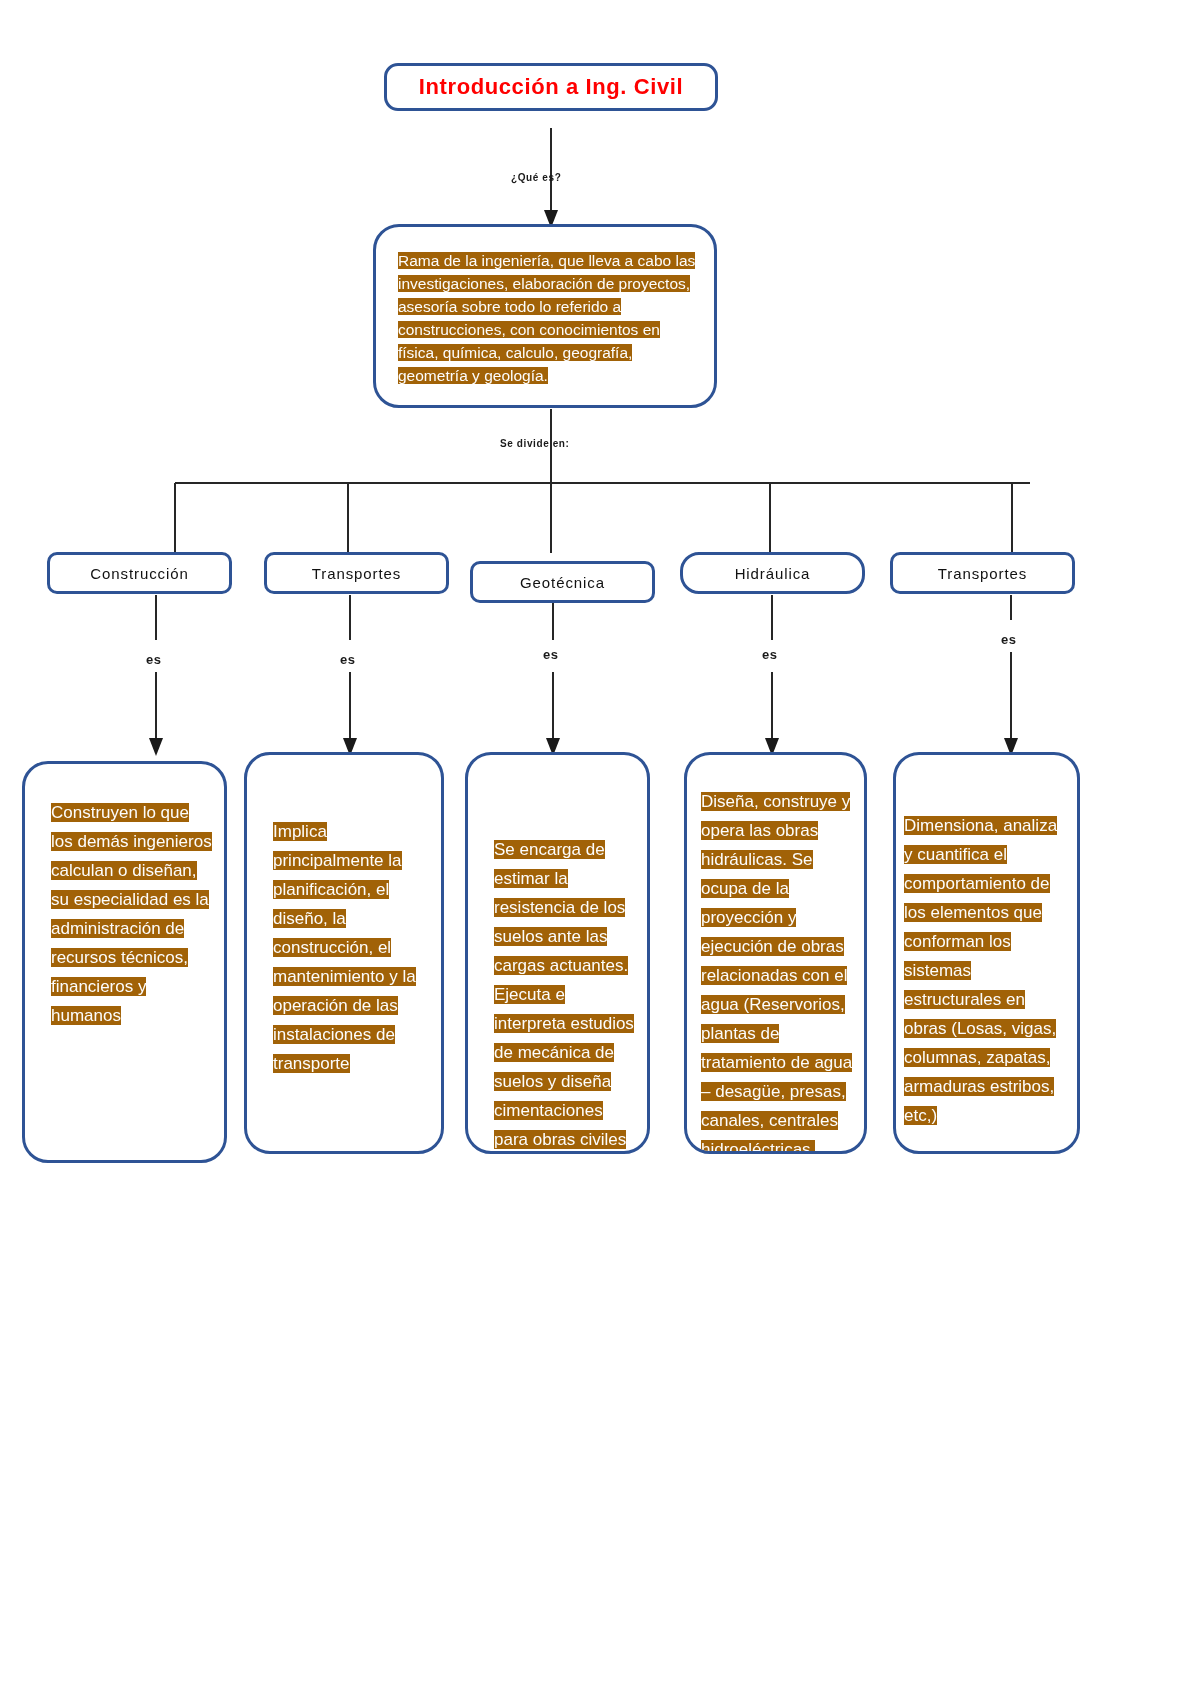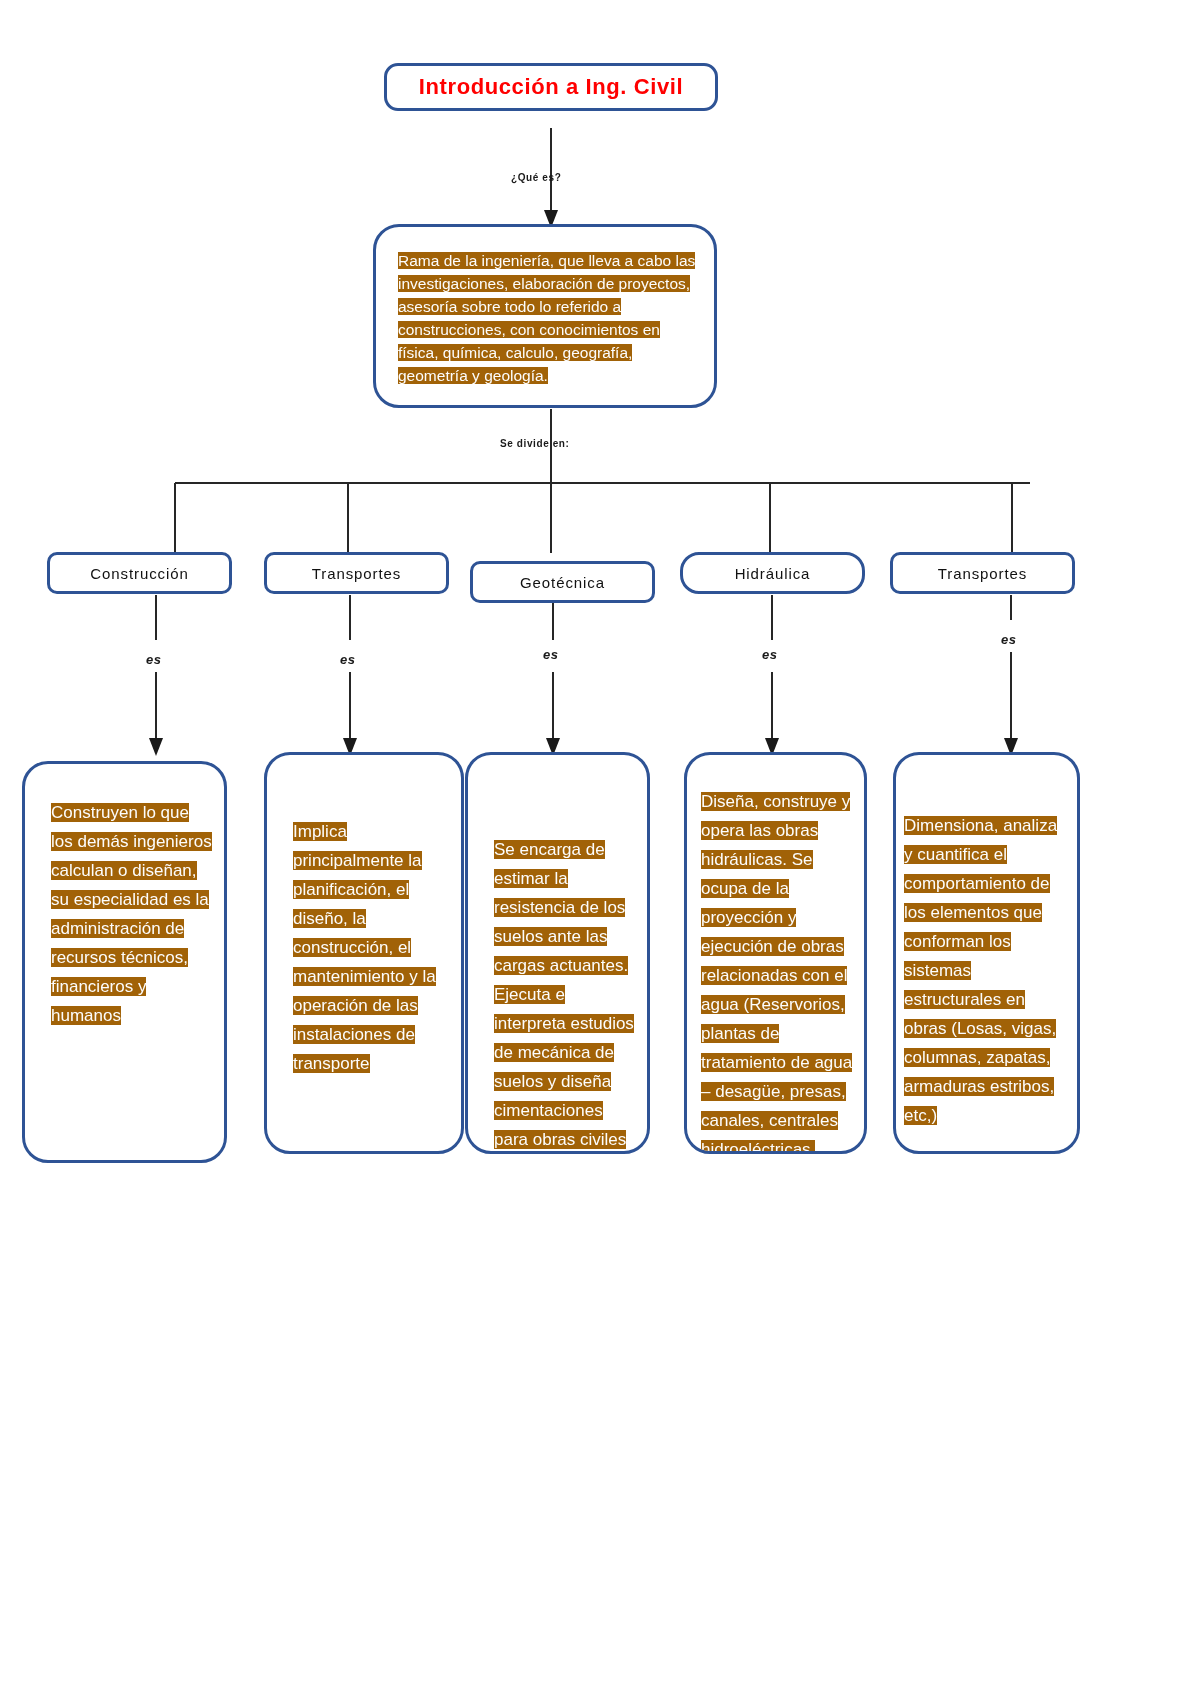--- a/index.html
+++ b/index.html
@@ -84,21 +84,20 @@
     font-size: 10px;
     font-weight: bold;
     color: #1A1A1A;
     letter-spacing: 0.6px;
     white-space: nowrap;
   }
   .edge-caption.small {
     font-weight: bold;
     font-size: 13px;
     letter-spacing: 0.5px;
-    font-style: italic;
   }
 
   
   .cat-node {
     top: 552px;
     height: 42px;
     border-radius: 10px;
     display: flex;
     align-items: center;
     justify-content: center;
@@ -198,21 +197,21 @@
   <div class="edge-caption small" style="left:543px; top:647px;">es</div>
   <div class="edge-caption small" style="left:762px; top:647px;">es</div>
   <div class="edge-caption small" style="left:1001px; top:632px;">es</div>
 
   <div class="node detail-node" style="left:22px; width:205px;margin-top:9px;">
     <div class="hl-text">
       <span class="w">Construyen lo que los demás ingenieros calculan o diseñan, su especialidad es la administración de recursos técnicos, financieros y humanos</span>
     </div>
   </div>
 
-  <div class="node detail-node" style="left:264px; width:200px; padding-top:62px;">
+  <div class="node detail-node" style="left:244px; width:200px; padding-top:62px;">
     <div class="hl-text">
       <span class="w">Implica principalmente la planificación, el diseño, la construcción, el mantenimiento y la operación de las instalaciones de transporte</span>
     </div>
   </div>
 
   <div class="node detail-node" style="left:465px; width:185px; padding-top:80px;">
     <div class="hl-text">
       <span class="w">Se encarga de estimar la resistencia de los suelos ante las cargas actuantes. Ejecuta e interpreta estudios de mecánica de suelos y diseña cimentaciones para obras civiles</span>
     </div>
   </div>

